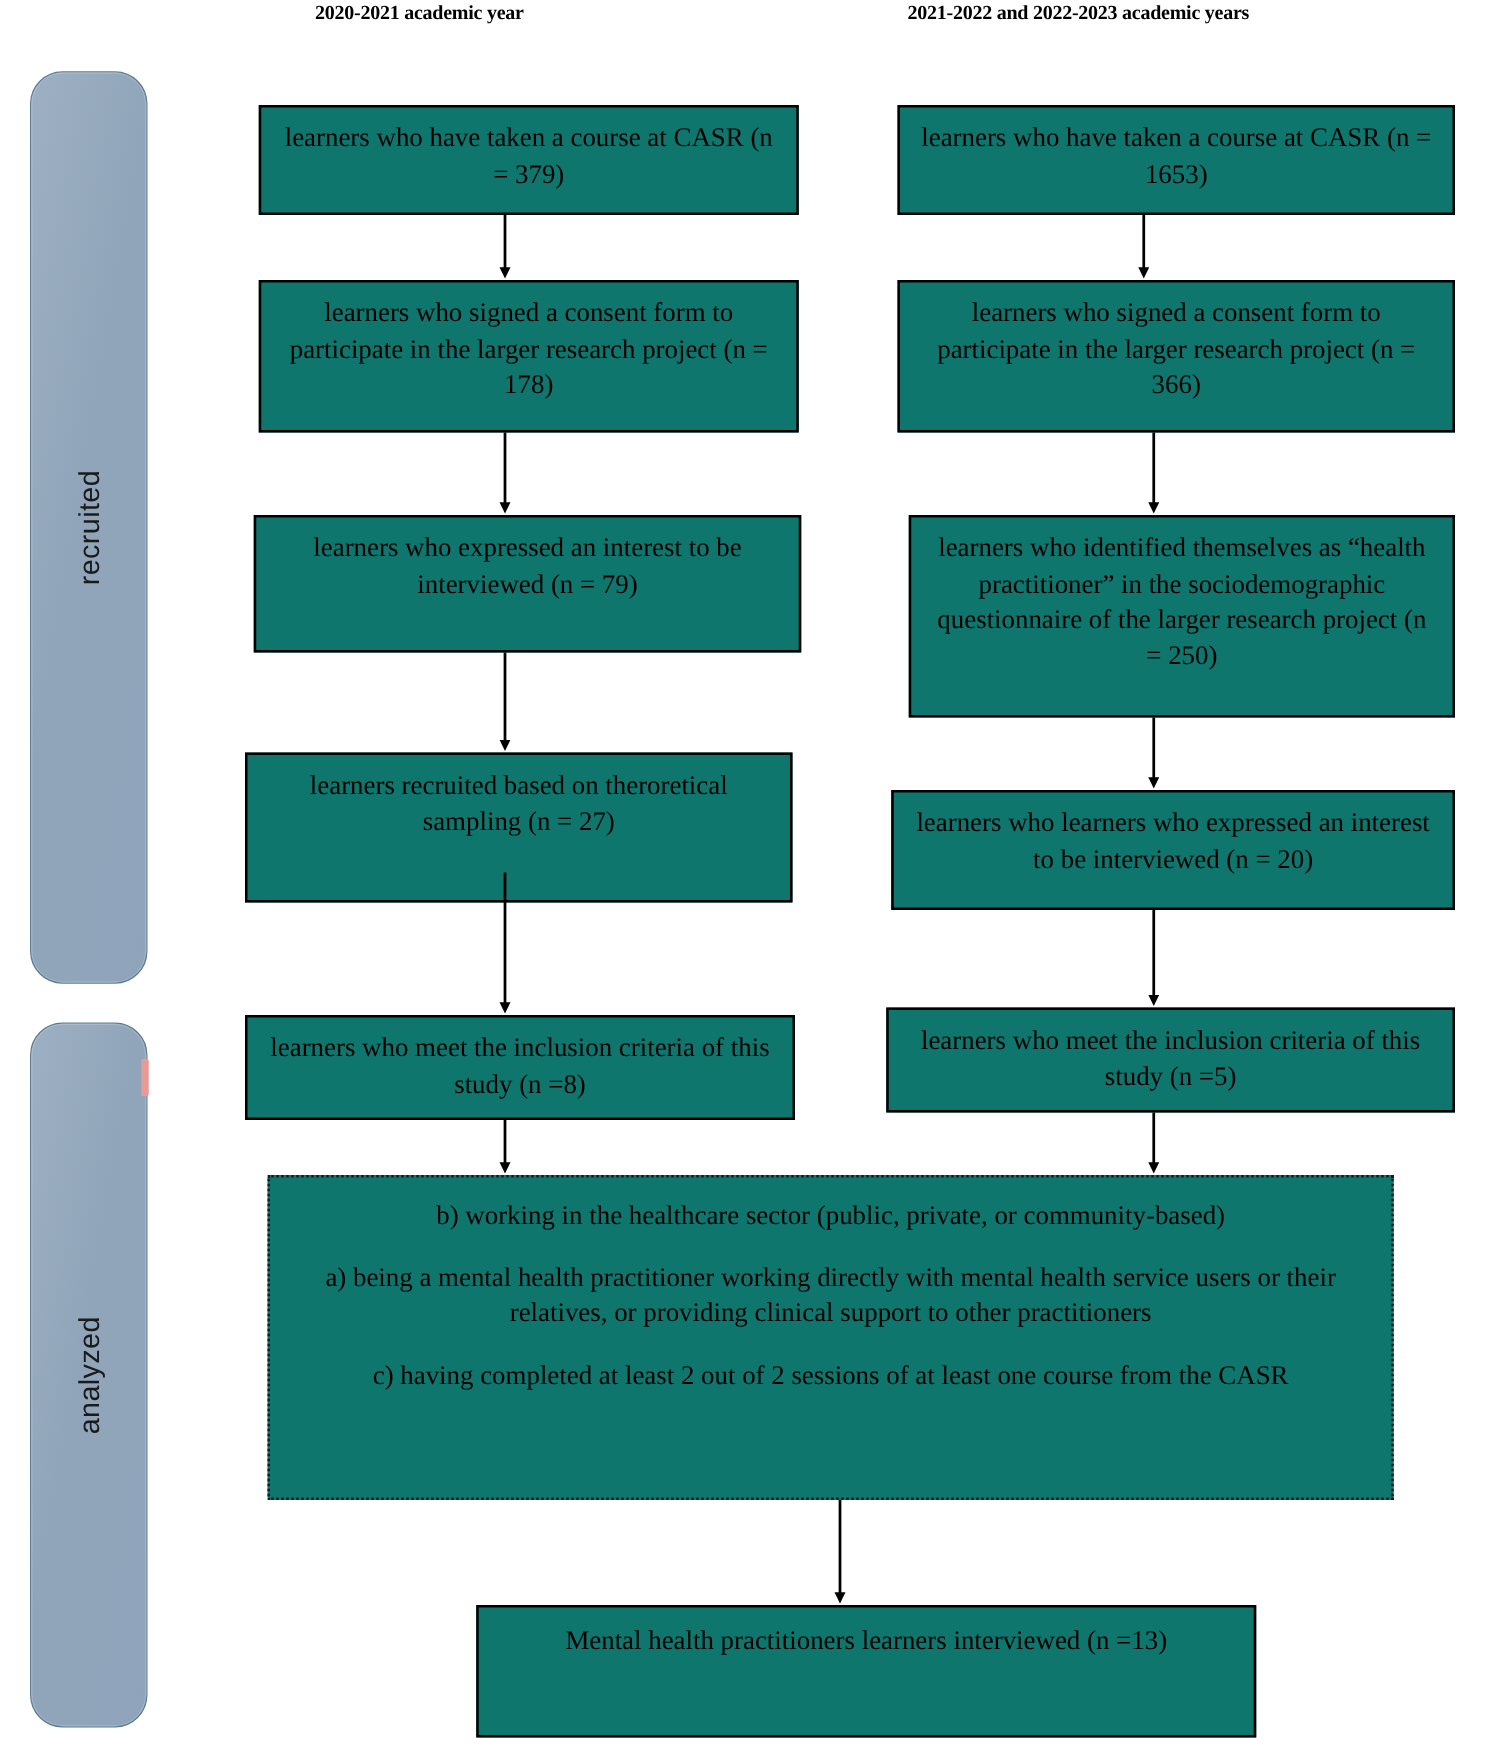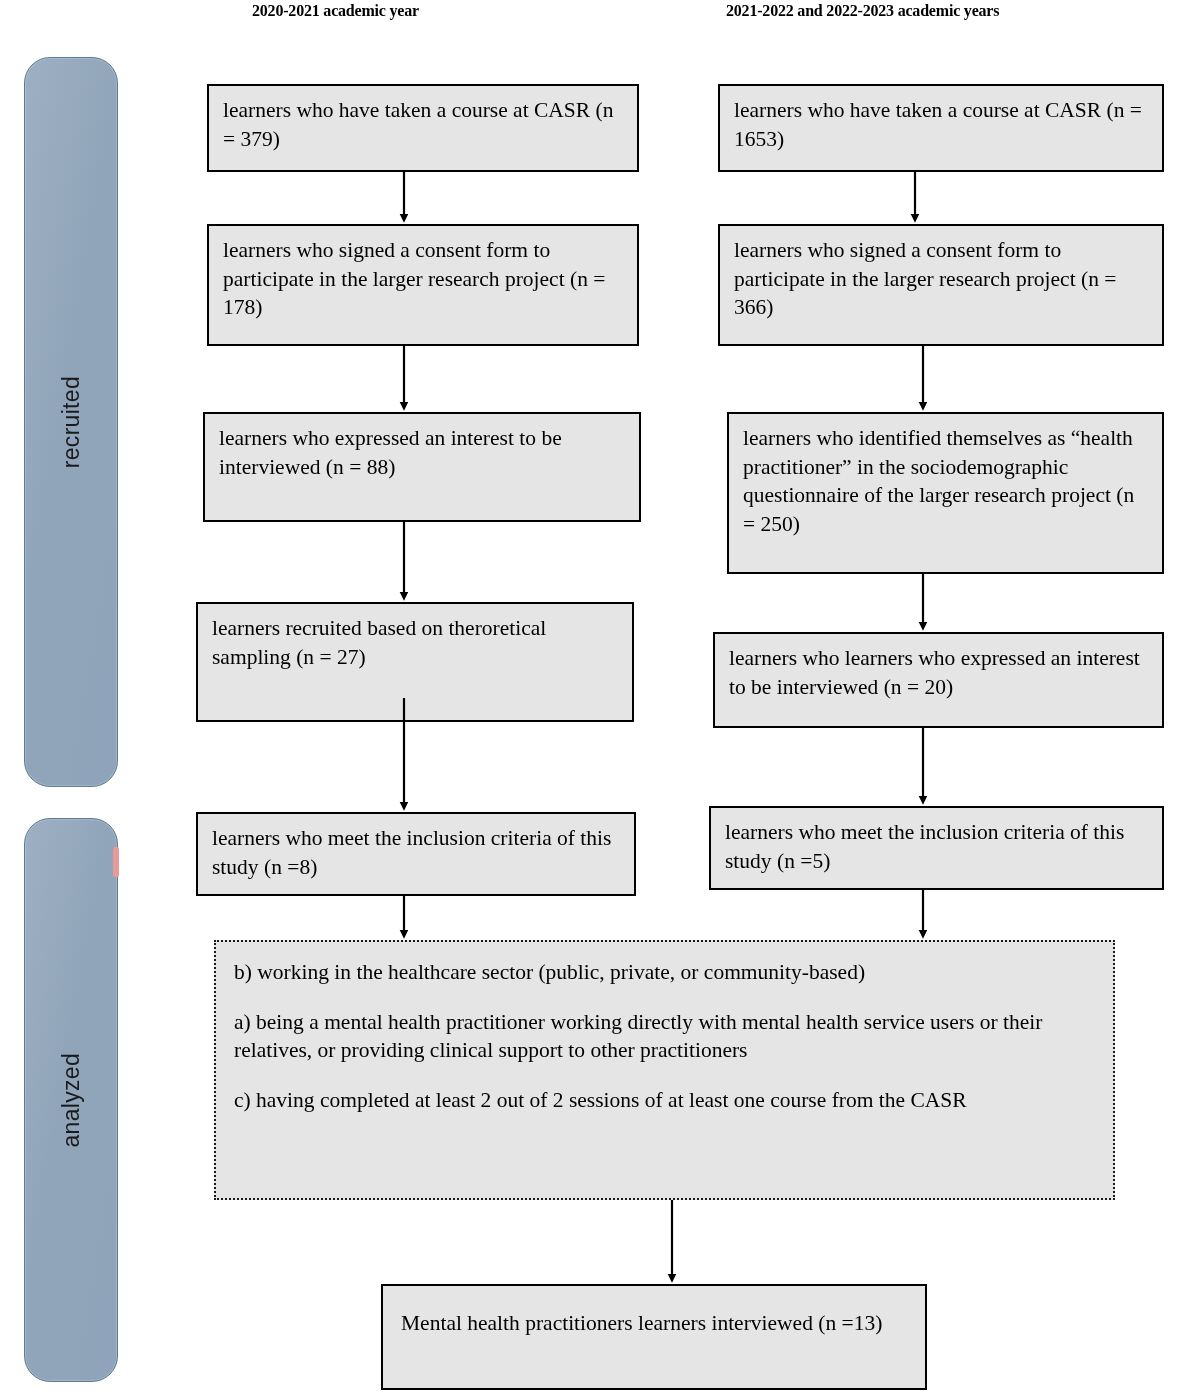--- a/index.html
+++ b/index.html
@@ -63,25 +63,26 @@
     width: 6px;
     height: 30px;
     background: #e79a96;
     border-radius: 2px;
   }
 
   
   .fbox {
     position: absolute;
     box-sizing: border-box;
-    background: #e5e5e5;
+    background: #0f766e;
     border: 2px solid #000000;
     padding: 10px 14px 8px 14px;
     font-size: 21.5px;
     line-height: 1.33;
+    text-align: center;
   }
   .fbox.dashed {
     border: 2px dotted #1a1a1a;
   }
   .fbox p {
     margin: 0;
   }
   .fbox p + p {
     margin-top: 21px;
   }
@@ -99,22 +100,22 @@
   #box-r3 { left: 727px; top: 412px; width: 437px; height: 162px; }
   #box-r4 { left: 713px; top: 632px; width: 451px; height: 96px;  }
   #box-r5 { left: 709px; top: 806px; width: 455px; height: 84px;  }
 
   
   #box-criteria {
     left: 214px; top: 940px; width: 901px; height: 260px;
     padding: 16px 18px 10px 18px;
   }
   #box-final {
-    left: 381px; top: 1284px; width: 546px; height: 106px;
-    padding: 23px 18px;
+    left: 381px; top: 1284px; width: 624px; height: 106px;
+    padding: 12px 18px;
   }
 
   
   .conn {
     position: absolute;
   }
   .conn svg { display: block; overflow: visible; }
 </style>
 </head>
 <body>
@@ -133,21 +134,21 @@
     <span class="stage-label">analyzed</span>
   </div>
 
   <div class="fbox" id="box-l1">
     <p>learners who have taken a course at CASR (n = 379)</p>
   </div>
   <div class="fbox" id="box-l2">
     <p>learners who signed a consent form to participate in the larger research project (n = 178)</p>
   </div>
   <div class="fbox" id="box-l3">
-    <p>learners who expressed an interest to be interviewed (n = 88)</p>
+    <p>learners who expressed an interest to be interviewed (n = 79)</p>
   </div>
   <div class="fbox" id="box-l4">
     <p>learners recruited based on theroretical sampling  (n = 27)</p>
   </div>
   <div class="fbox" id="box-l5">
     <p>learners who meet the inclusion criteria of this study (n =8)</p>
   </div>
 
   <div class="fbox" id="box-r1">
     <p>learners who have taken a course at CASR (n = 1653)</p>

